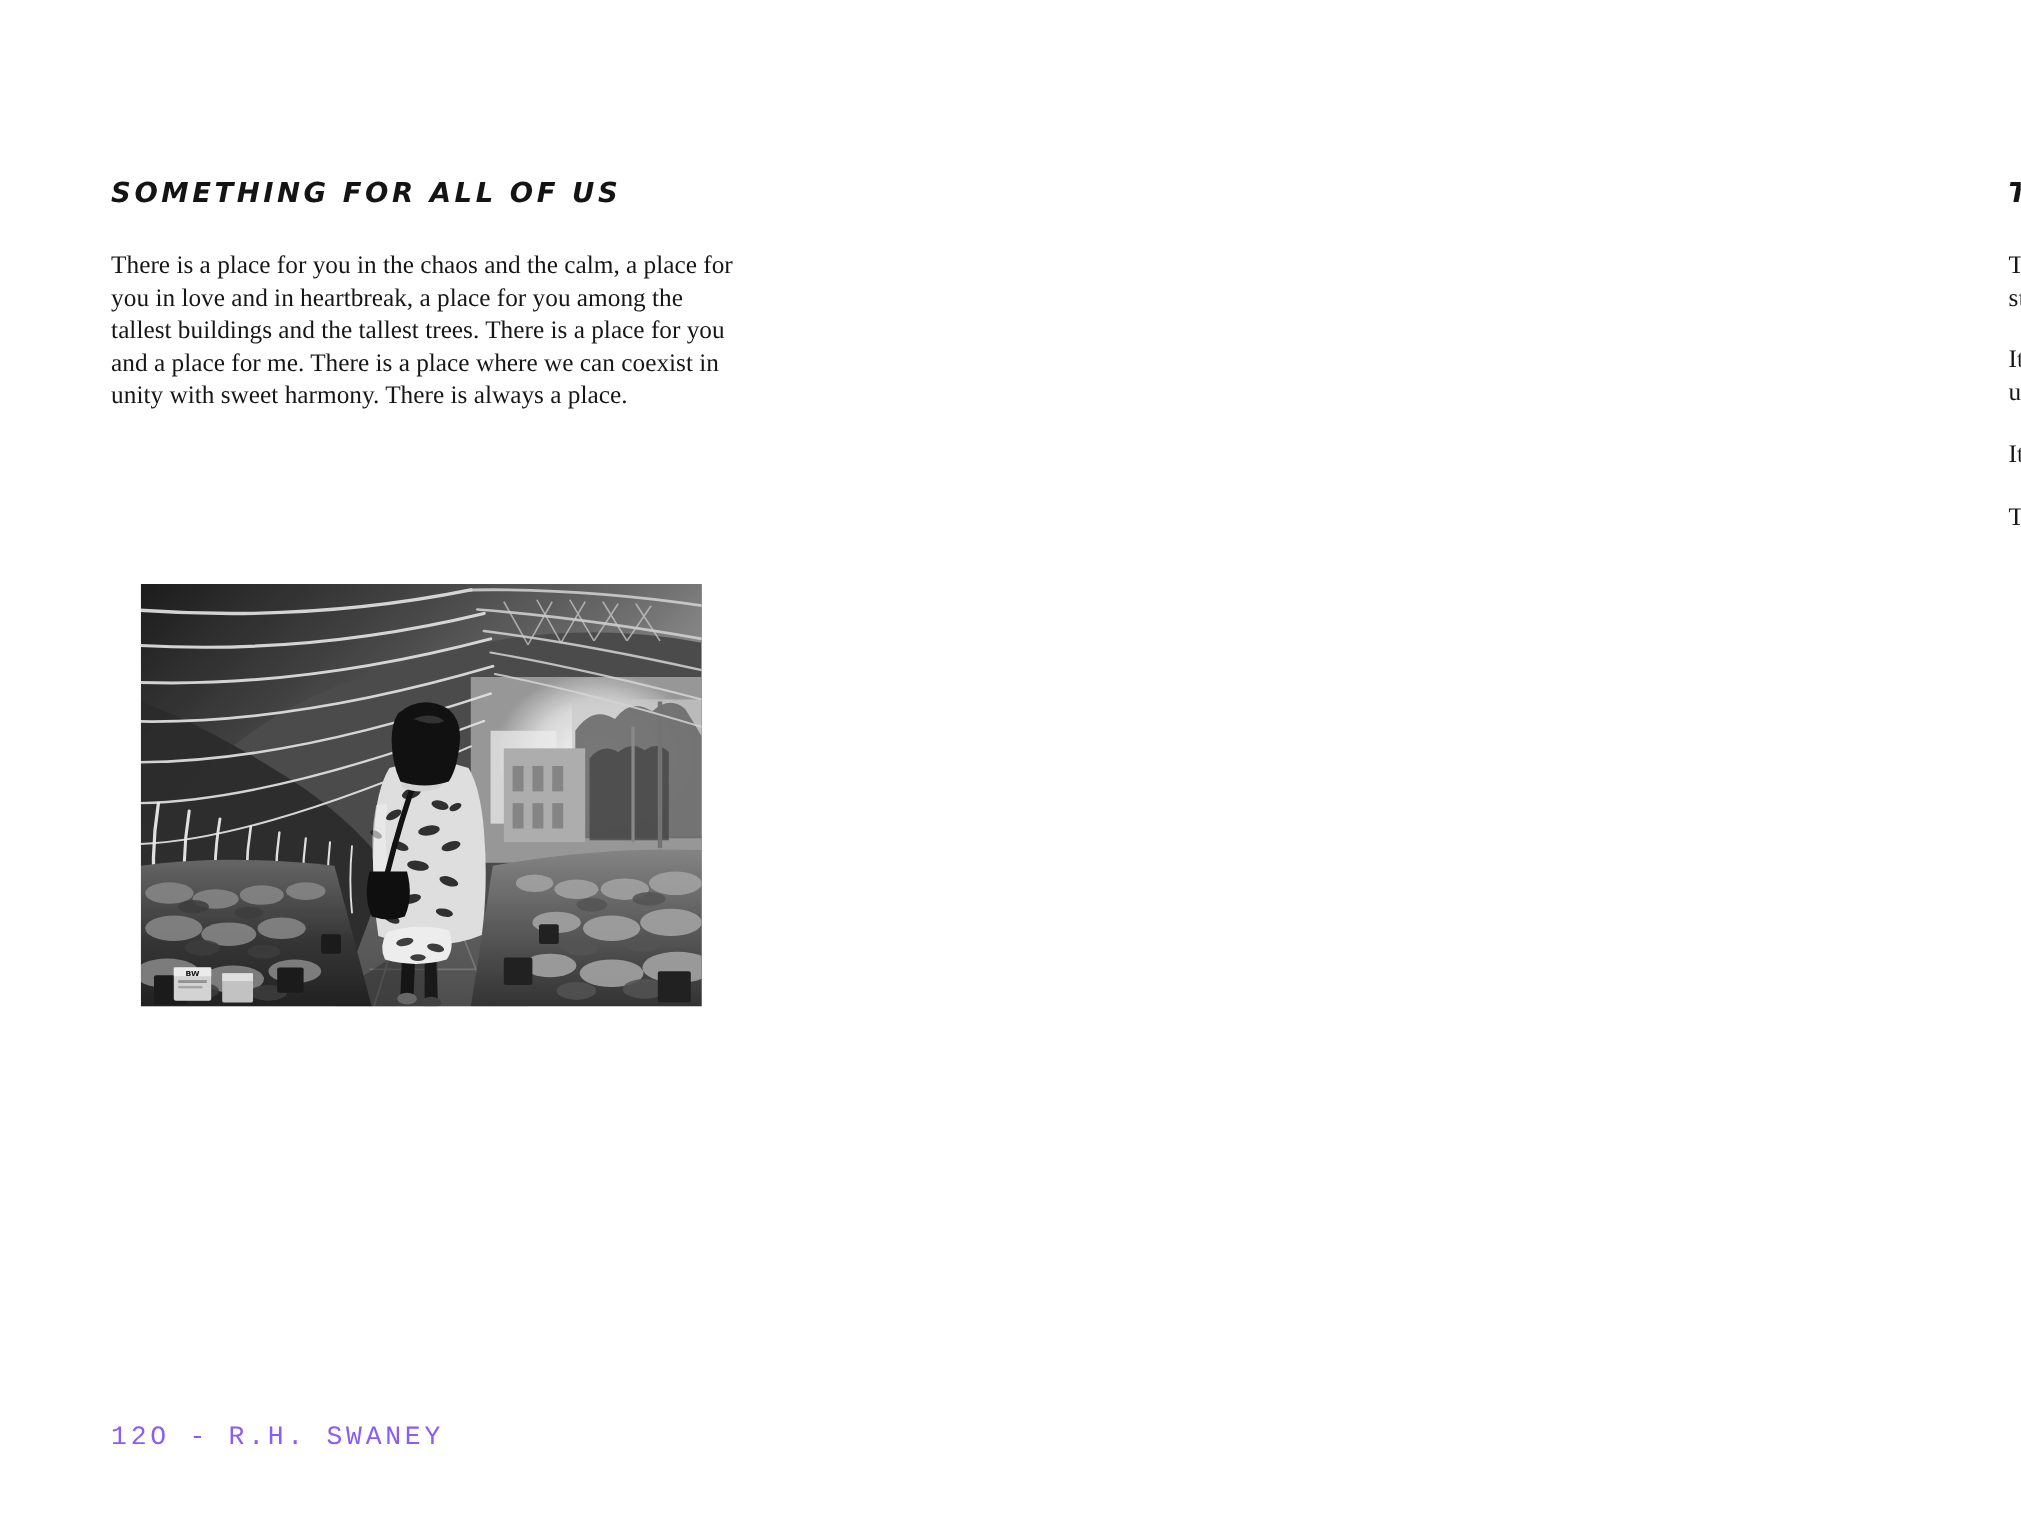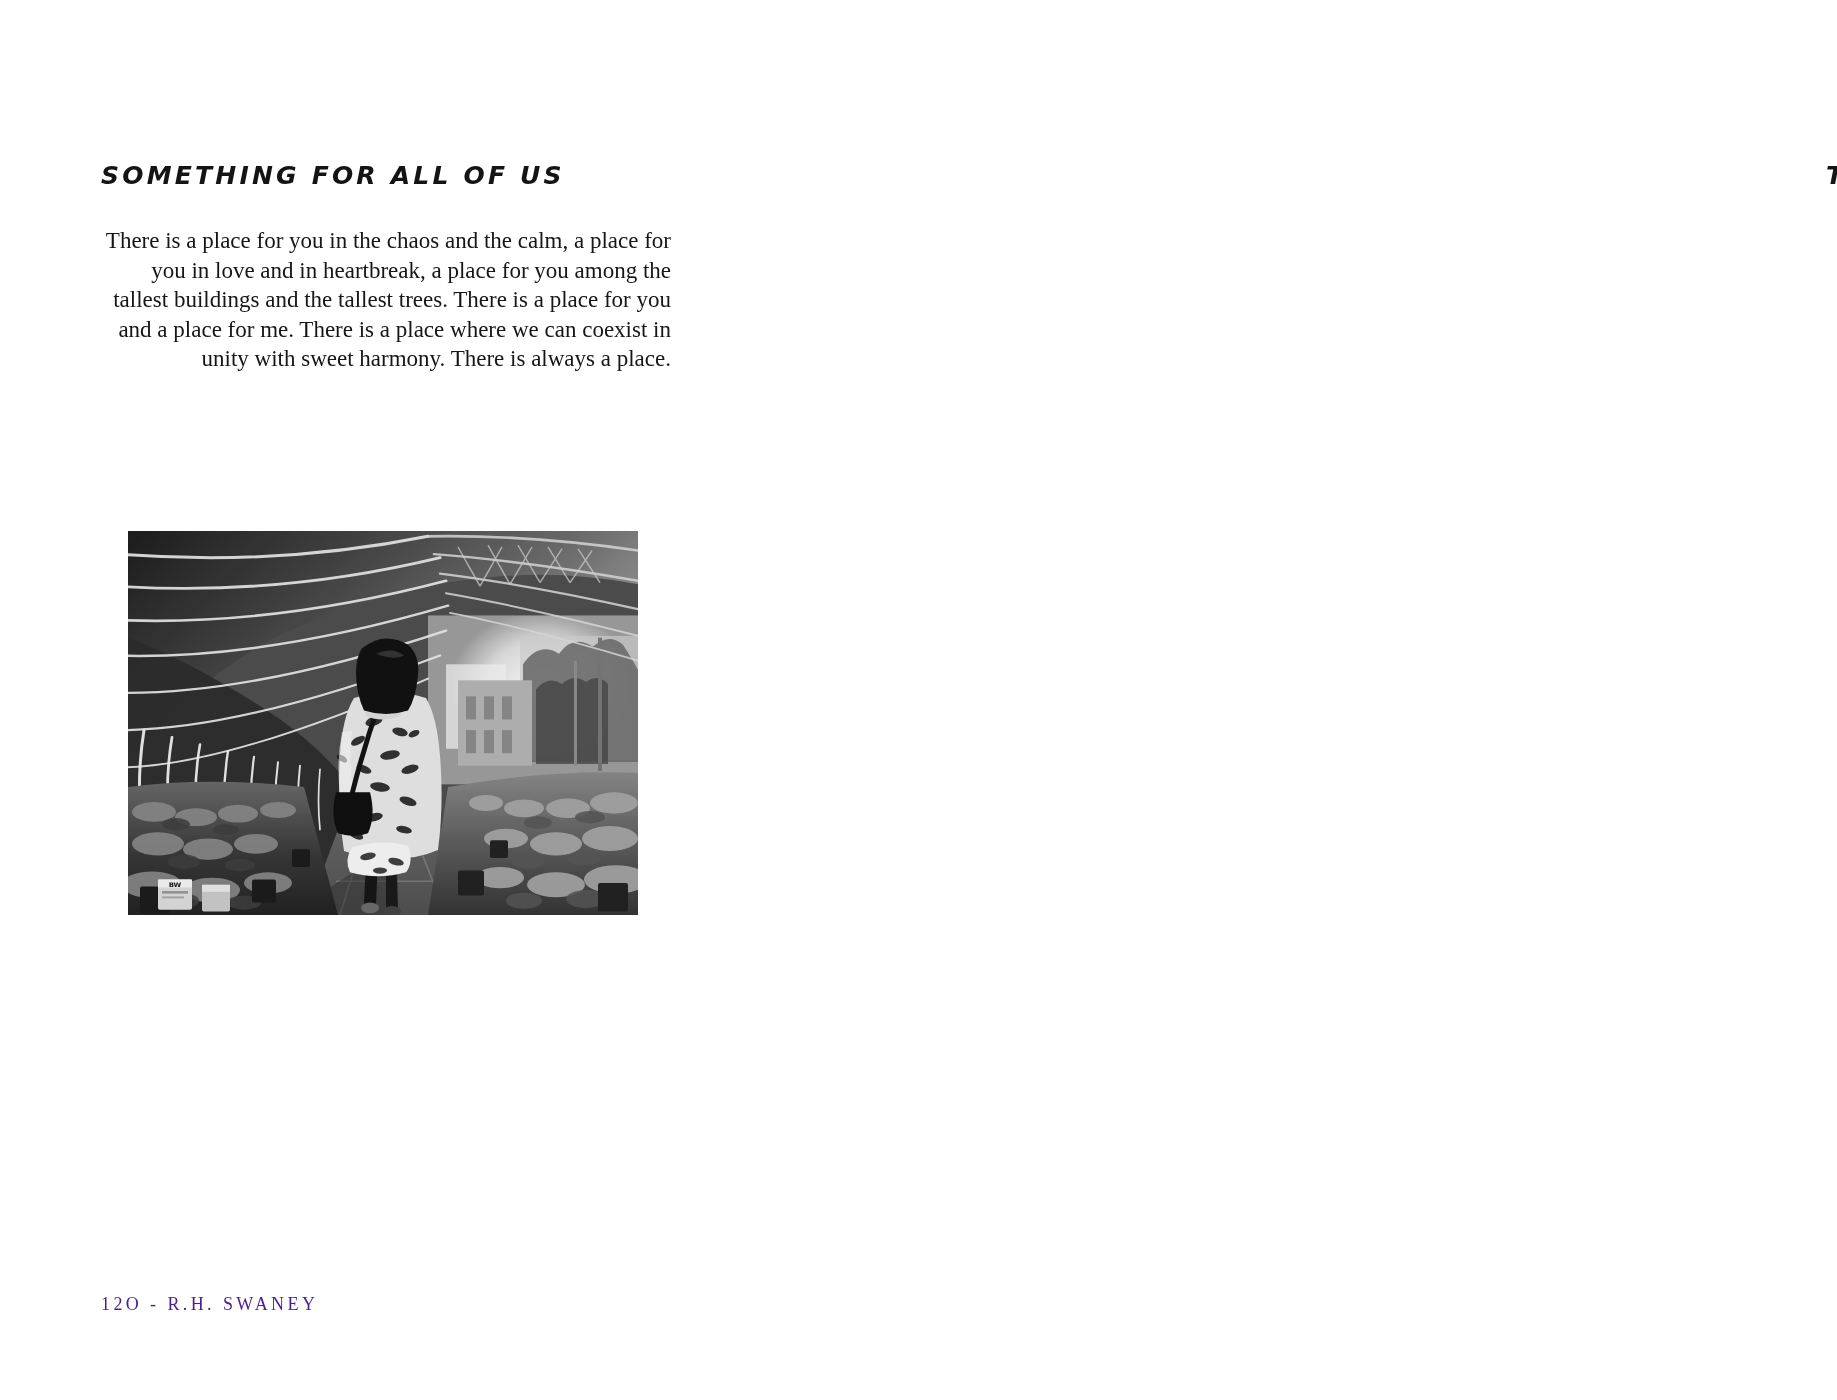--- a/index.html
+++ b/index.html
@@ -20,21 +20,20 @@
     position: absolute;
     inset: 0;
     background: #ffffff;
   }
 
   
   .page {
     position: absolute;
     top: 0;
     bottom: 4px;
-    text-align: right;
   }
   .page-left  { left: 0;    width: 918px; }
   .page-right { left: 918px; width: 919px; }
 
   
   .poem-title {
     position: absolute;
     font-family: "DejaVu Sans", "Liberation Sans", sans-serif;
     font-weight: 700;
     font-style: italic;
@@ -81,25 +80,25 @@
     background: #84cc16;
     filter: grayscale(100%) contrast(108%);
   }
   .photo-svg { display: block; width: 100%; height: 100%; }
 
   
   .footer-left {
     position: absolute;
     left: 101px;
     top: 1294px;
-    font-family: Liberation Serif, serif;
-    font-size: 18px;
+    font-family: Liberation Mono, monospace;
+    font-size: 24px;
     font-weight: 400;
     letter-spacing: 3.4px;
-    color: #4c1d95;
+    color: #8b5cf6;
     white-space: nowrap;
   }
 </style>
 </head>
 <body>
 
 <div class="spread">
 
   <div class="page page-left">
 

